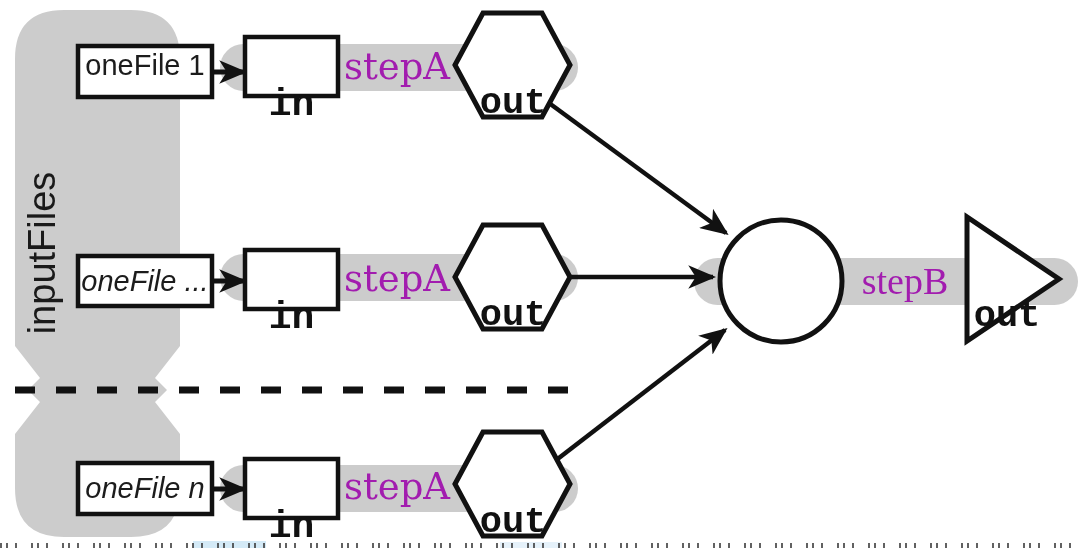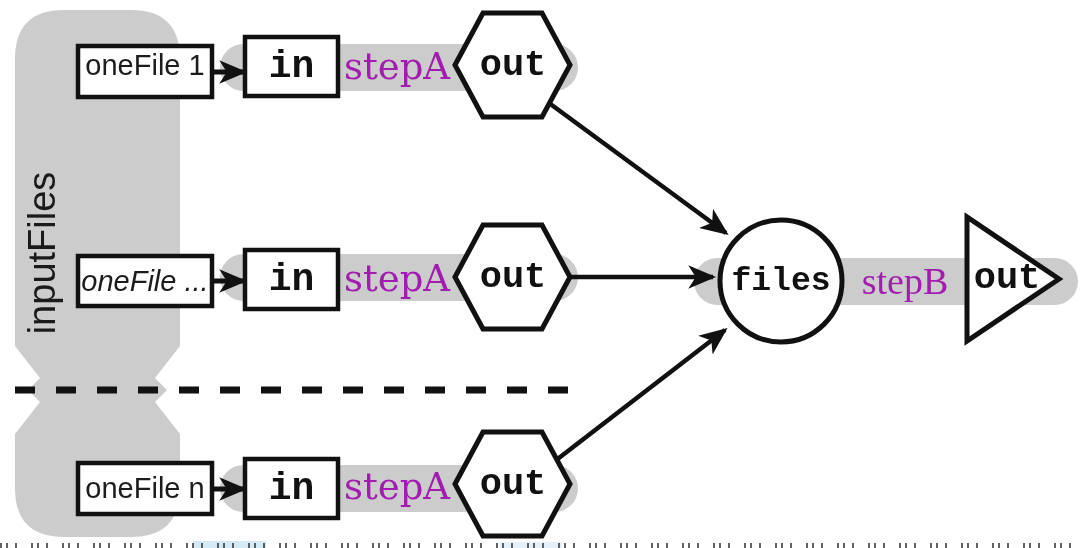--- a/index.html
+++ b/index.html
@@ -7,21 +7,21 @@
     position:relative; width:1080px; height:548px;
     background:#ffffff; overflow:hidden;
     font-family:"Liberation Sans", sans-serif;
   }
   .stage svg{position:absolute; left:0; top:0;}
   .lbl{
     position:absolute; display:flex; align-items:center; justify-content:center;
     color:#111; white-space:nowrap; pointer-events:none;
   }
   .sans{font-family:"Liberation Sans", sans-serif; font-size:29px; color:#1c1c1c;}
-  .mono{font-family:"Liberation Mono","DejaVu Sans Mono", monospace; font-weight:bold; font-size:38px;}
+  .mono{font-family:"Liberation Mono","DejaVu Sans Mono", monospace; font-weight:bold; font-size:38px;margin-top:38px;}
   .serif{font-family:"DejaVu Serif","Liberation Serif", serif; font-size:37px; color:#a21caf;}
   .vert{
     left:-78px; top:231px; width:240px; height:44px;
     transform:rotate(-90deg);
     font-family:"Liberation Sans", sans-serif; font-size:38px; color:#1a1a1a;
   }
   
   .caption-strip{
     position:absolute; left:0; bottom:0; width:1080px; height:5px; opacity:.8;
     background:repeating-linear-gradient(90deg,
@@ -89,22 +89,21 @@
   <div class="lbl sans" style="left:78px;  top:49px;  width:134px; height:32px;">oneFile 1</div>
   <div class="lbl mono" style="left:245px; top:42px;  width:93px;  height:48px;">in</div>
   <div class="lbl serif" style="left:338px; top:42px;  width:118px; height:48px;">stepA</div>
   <div class="lbl mono" style="left:456px; top:41px;  width:114px; height:48px; font-size:37px;">out</div>
 
   <div class="lbl sans" style="left:78px;  top:259px; width:134px; height:44px;font-style:italic;">oneFile ...</div>
   <div class="lbl mono" style="left:245px; top:255px; width:93px;  height:48px;">in</div>
   <div class="lbl serif" style="left:338px; top:254px; width:118px; height:48px;">stepA</div>
   <div class="lbl mono" style="left:456px; top:253px; width:114px; height:48px; font-size:37px;">out</div>
 
-  <div class="lbl sans" style="left:78px;  top:466px; width:134px; height:44px;">oneFile n</div>
+  <div class="lbl sans" style="left:78px;  top:466px; width:134px; height:44px;font-style:italic;">oneFile n</div>
   <div class="lbl mono" style="left:245px; top:464px; width:93px;  height:48px;">in</div>
   <div class="lbl serif" style="left:338px; top:462px; width:118px; height:48px;">stepA</div>
   <div class="lbl mono" style="left:456px; top:460px; width:114px; height:48px; font-size:37px;">out</div>
 
-  <div class="lbl mono" style="left:719px; top:257px; width:124px; height:48px; font-size:33px;">files</div>
   <div class="lbl serif" style="left:843px; top:257px; width:124px; height:48px; font-size:38px;font-family:Liberation Serif, serif;">stepB</div>
   <div class="lbl mono" style="left:967px; top:254px; width:80px;  height:48px; font-size:37px;">out</div>
 
 </div>
 
 </body></html>

